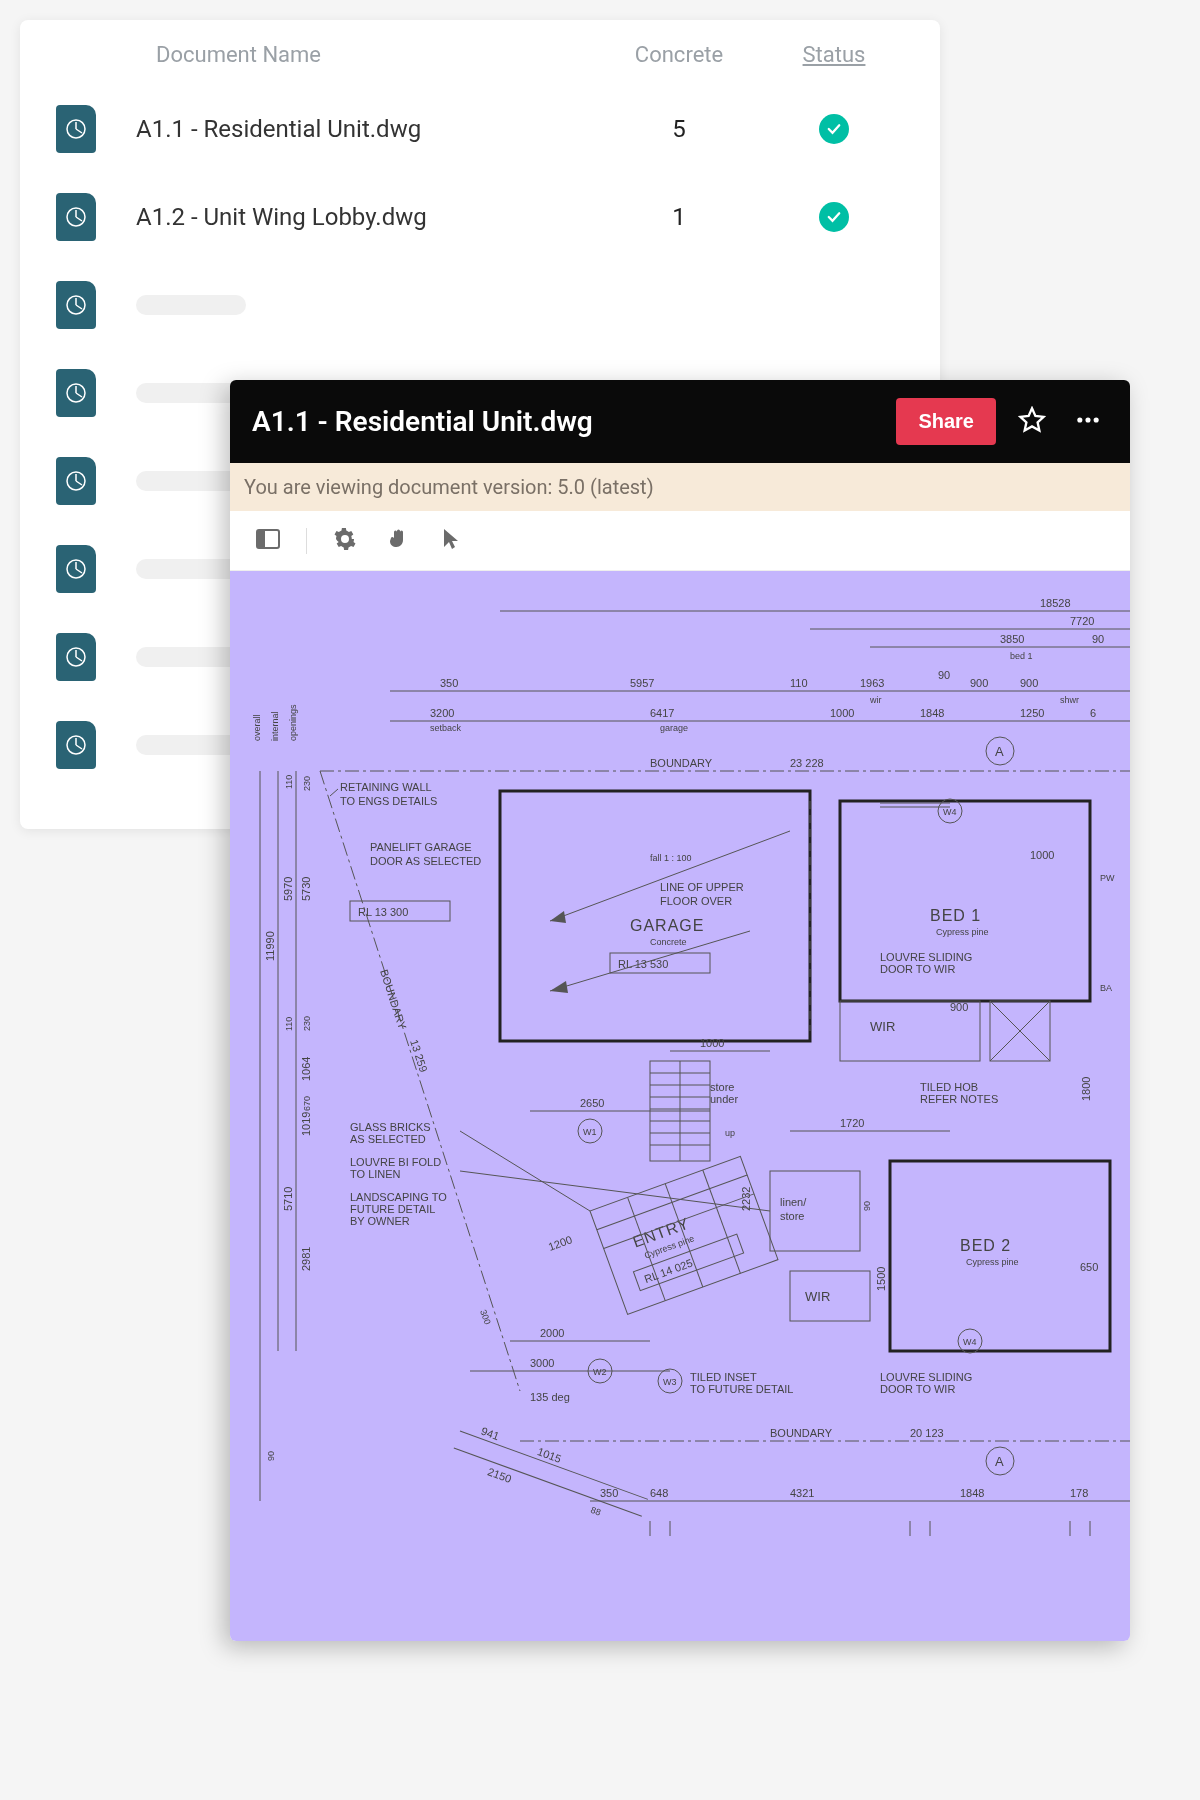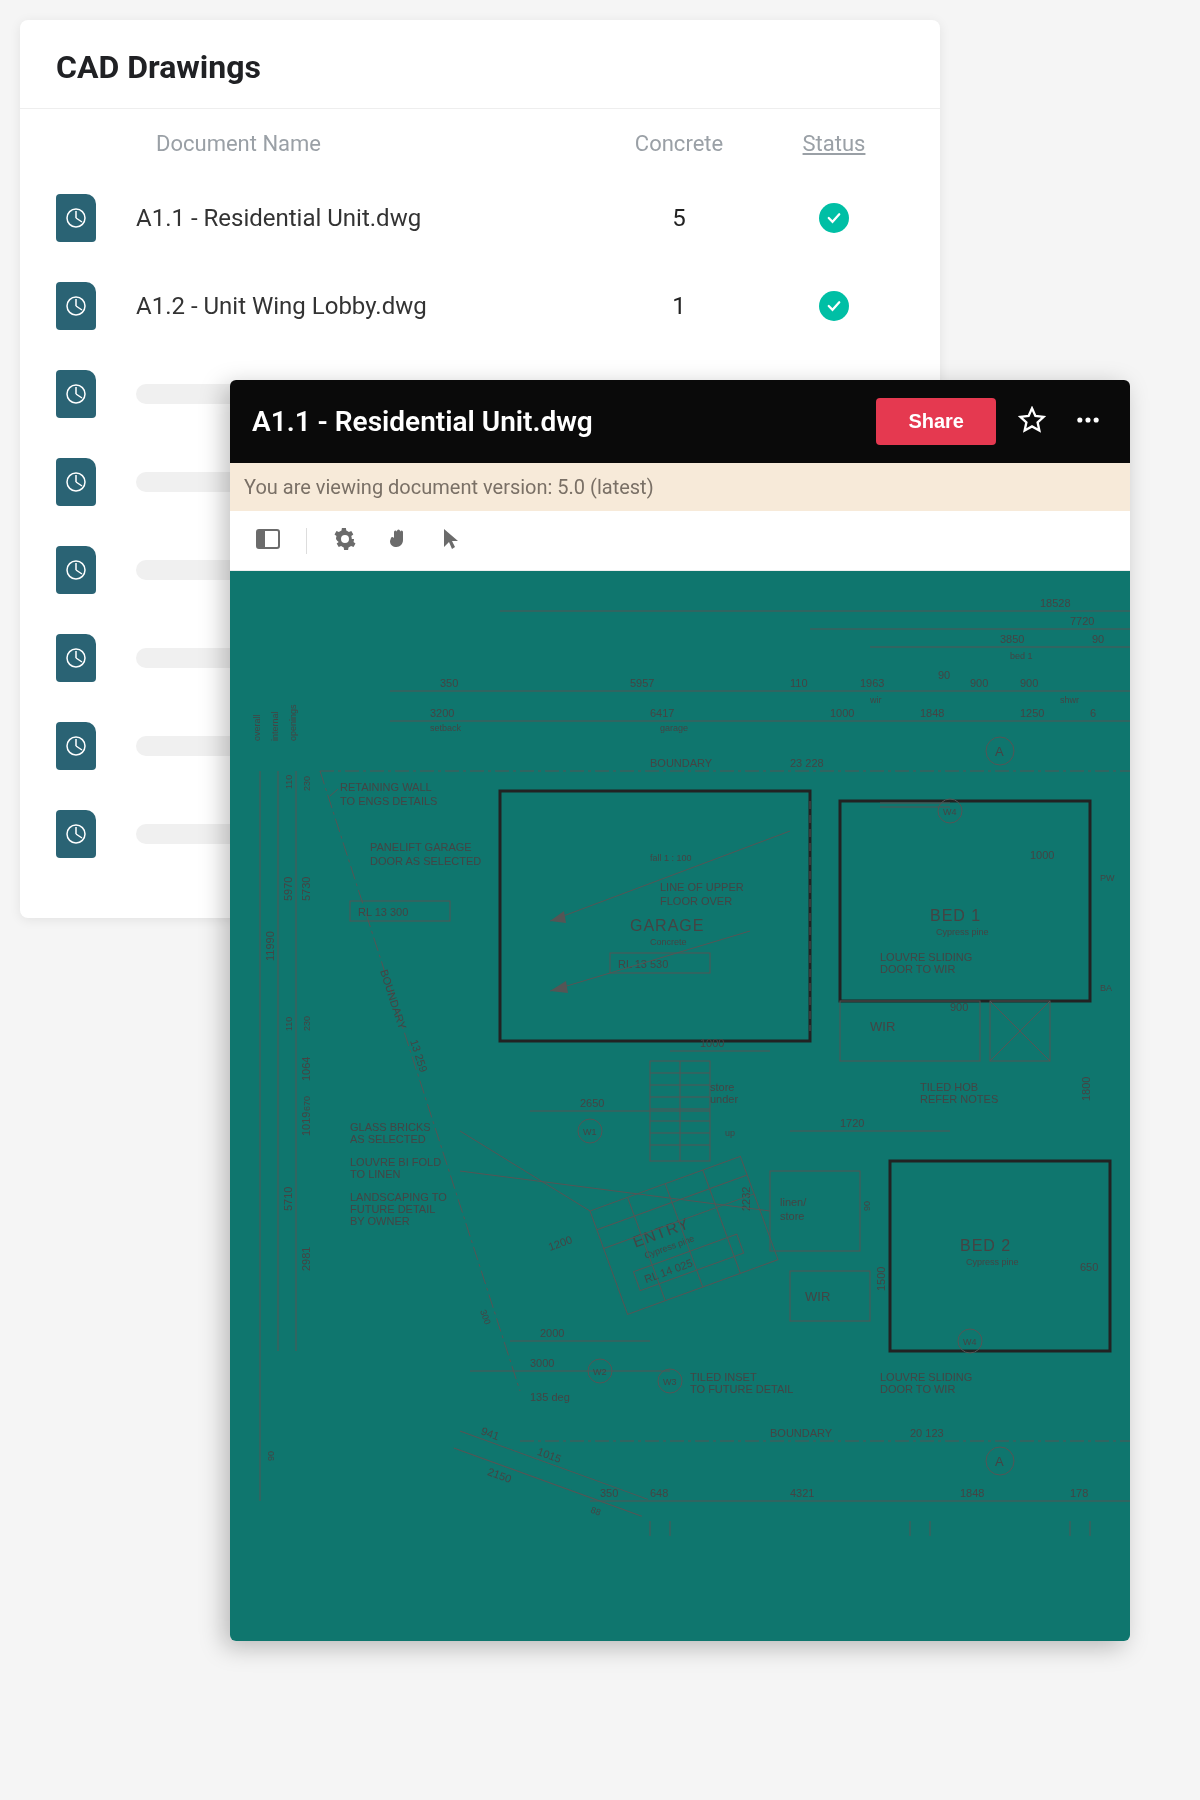--- a/index.html
+++ b/index.html
@@ -105,21 +105,21 @@
 }
 .viewer-title {
   flex: 1;
   font-size: 28px;
   font-weight: 600;
 }
 .share-btn {
   background: #e53950;
   color: #fff;
   border: none;
-  padding: 12px 32px;
+  padding: 12px 22px;
   font-size: 20px;
   font-weight: 600;
   border-radius: 4px;
   cursor: pointer;
 }
 .star-btn, .more-btn {
   background: none;
   border: none;
   color: #fff;
   cursor: pointer;
@@ -140,21 +140,21 @@
 }
 .tb-sep { width:1px; height:26px; background:#ddd; }
 .tb-btn {
   background: none;
   border: none;
   color: #6b6b6b;
   cursor: pointer;
   padding: 4px;
 }
 .cad-canvas {
-  background: #0f766e;
+  background: #c4b5fd;
   position: relative;
   height: 1070px;
 }
 .cad-canvas svg {
   width: 100%;
   height: 100%;
 }
 .cad-text { font-family: Arial, sans-serif; fill:#444; }
 .tiny { font-size: 9px; }
 .small { font-size: 11px; }
@@ -162,21 +162,20 @@
 .room { font-size: 16px; letter-spacing: 1px; }
 .thin { stroke:#555; stroke-width:1; fill:none; }
 .thick { stroke:#222; stroke-width:3; fill:none; }
 .dash { stroke-dasharray: 8 6; }
 .dashdot { stroke-dasharray: 14 4 3 4; }
 </style>
 </head>
 <body>
 
 <div class="list-panel">
-  <div class="list-title">CAD Drawings</div>
   <div class="list-header">
     <div class="col-icon"></div>
     <div class="col-name">Document Name</div>
     <div class="col-version">Concrete</div>
     <div class="col-status">Status</div>
   </div>
 
   <div class="list-row">
     <div class="col-icon">
         <div class="doc-icon">

